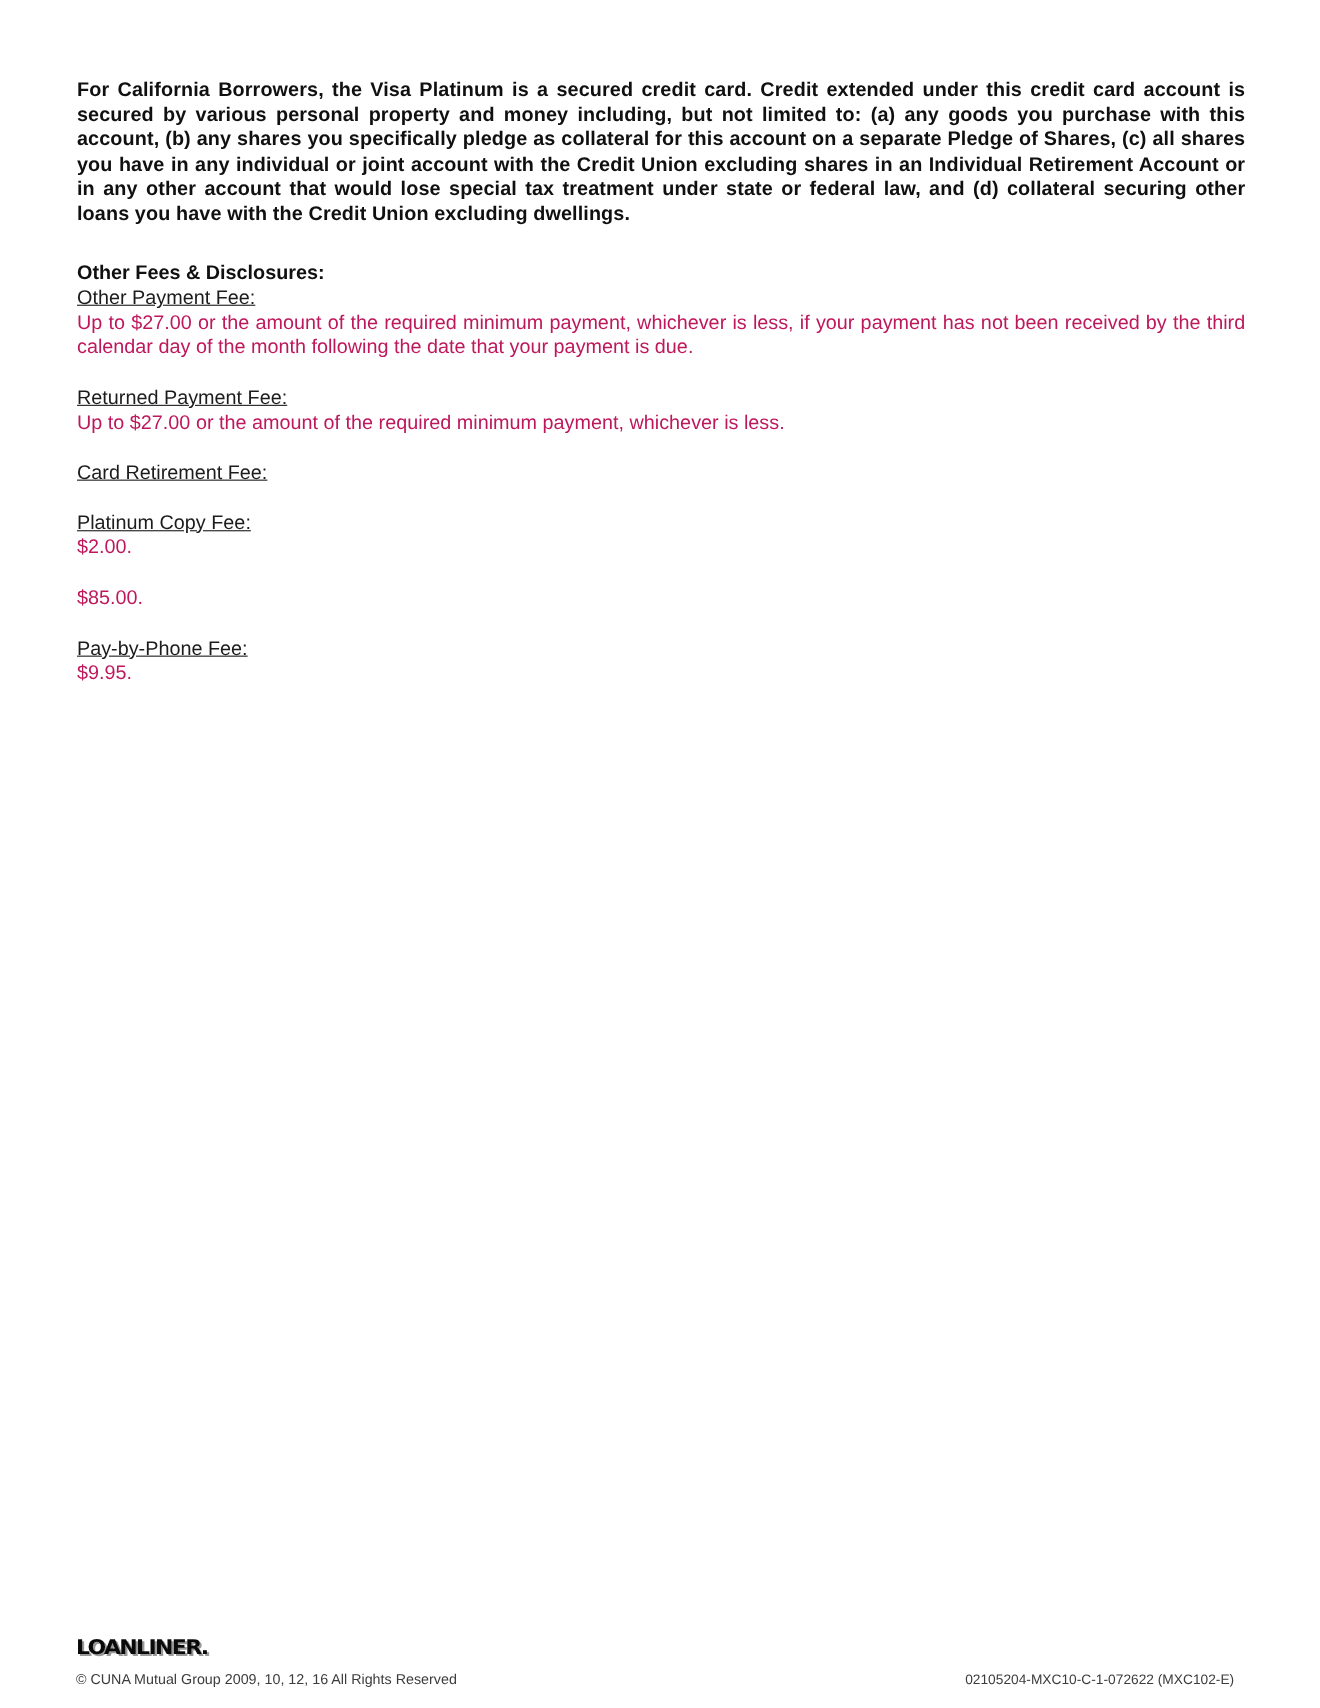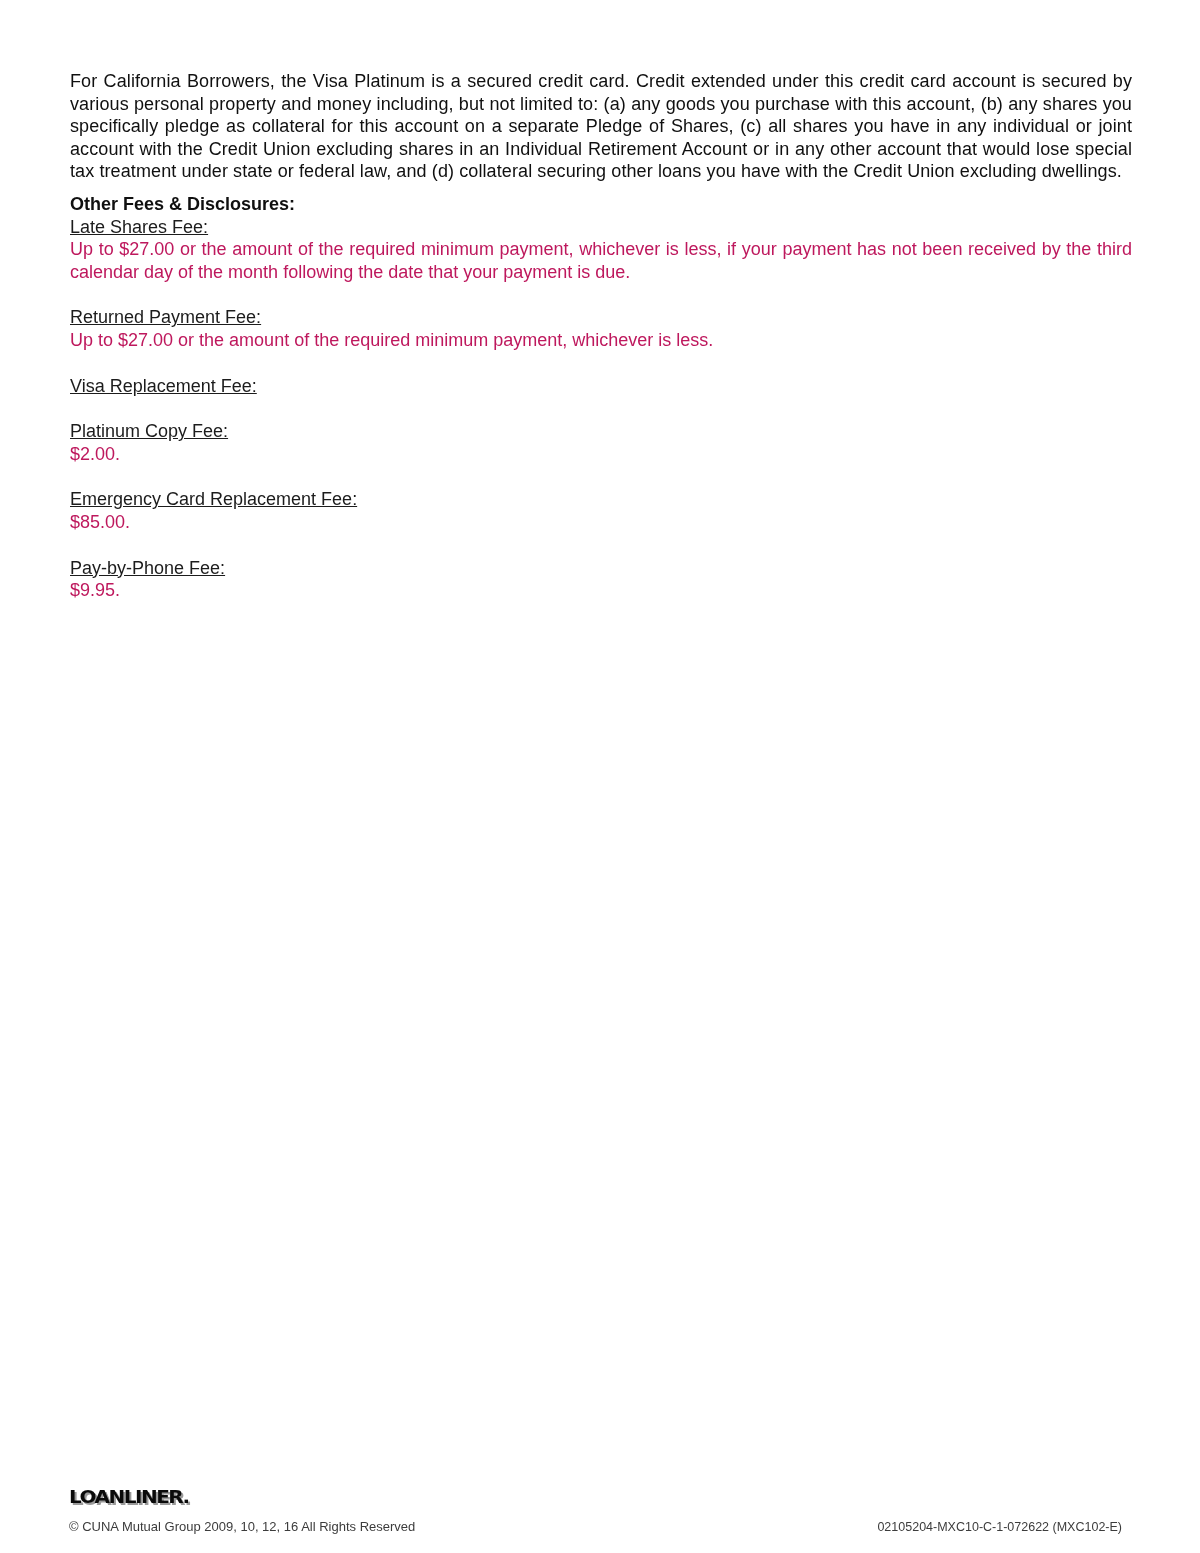--- a/index.html
+++ b/index.html
@@ -19,24 +19,24 @@
   .content {
     position: absolute;
     top: 70px;
     left: 70px;
     width: 1062px;
     font-size: 18px;
     line-height: 22.6px;
   }
 
   .intro {
-    font-weight: normal;
+    font-weight: bold;
     text-align: justify;
     color: #101010;
-    margin-bottom: 10px;
+    margin-bottom: 31px;
     letter-spacing: 0.1px;
   }
 
   .section-heading {
     font-weight: bold;
     color: #101010;
   }
 
   .fee-block { margin-bottom: 23px; }
   .fee-block:last-child { margin-bottom: 0; }
@@ -86,40 +86,39 @@
 
 <div class="page">
 
   <div class="content">
 
     <p class="intro">For California Borrowers, the Visa Platinum is a secured credit card. Credit extended under this credit card account is secured by various personal property and money including, but not limited to: (a) any goods you purchase with this account, (b) any shares you specifically pledge as collateral for this account on a separate Pledge of Shares, (c) all shares you have in any individual or joint account with the Credit Union excluding shares in an Individual Retirement Account or in any other account that would lose special tax treatment under state or federal law, and (d) collateral securing other loans you have with the Credit Union excluding dwellings.</p>
 
     <div class="section-heading">Other Fees &amp; Disclosures:</div>
 
     <div class="fee-block">
-      <div class="fee-label">Late Shares Fee:</div>
+      <div class="fee-label">Other Payment Fee:</div>
       <div class="fee-desc">Up to $27.00 or the amount of the required minimum payment, whichever is less, if your payment has not been received by the third calendar day of the month following the date that your payment is due.</div>
     </div>
 
     <div class="fee-block">
       <div class="fee-label">Returned Payment Fee:</div>
       <div class="fee-desc">Up to $27.00 or the amount of the required minimum payment, whichever is less.</div>
     </div>
 
     <div class="fee-block">
-      <div class="fee-label">Visa Replacement Fee:</div>
+      <div class="fee-label">Card Retirement Fee:</div>
     </div>
 
     <div class="fee-block">
       <div class="fee-label">Platinum Copy Fee:</div>
       <div class="fee-desc">$2.00.</div>
     </div>
 
     <div class="fee-block">
-      <div class="fee-label">Emergency Card Replacement Fee:</div>
       <div class="fee-desc">$85.00.</div>
     </div>
 
     <div class="fee-block">
       <div class="fee-label">Pay-by-Phone Fee:</div>
       <div class="fee-desc">$9.95.</div>
     </div>
 
   </div>
 

